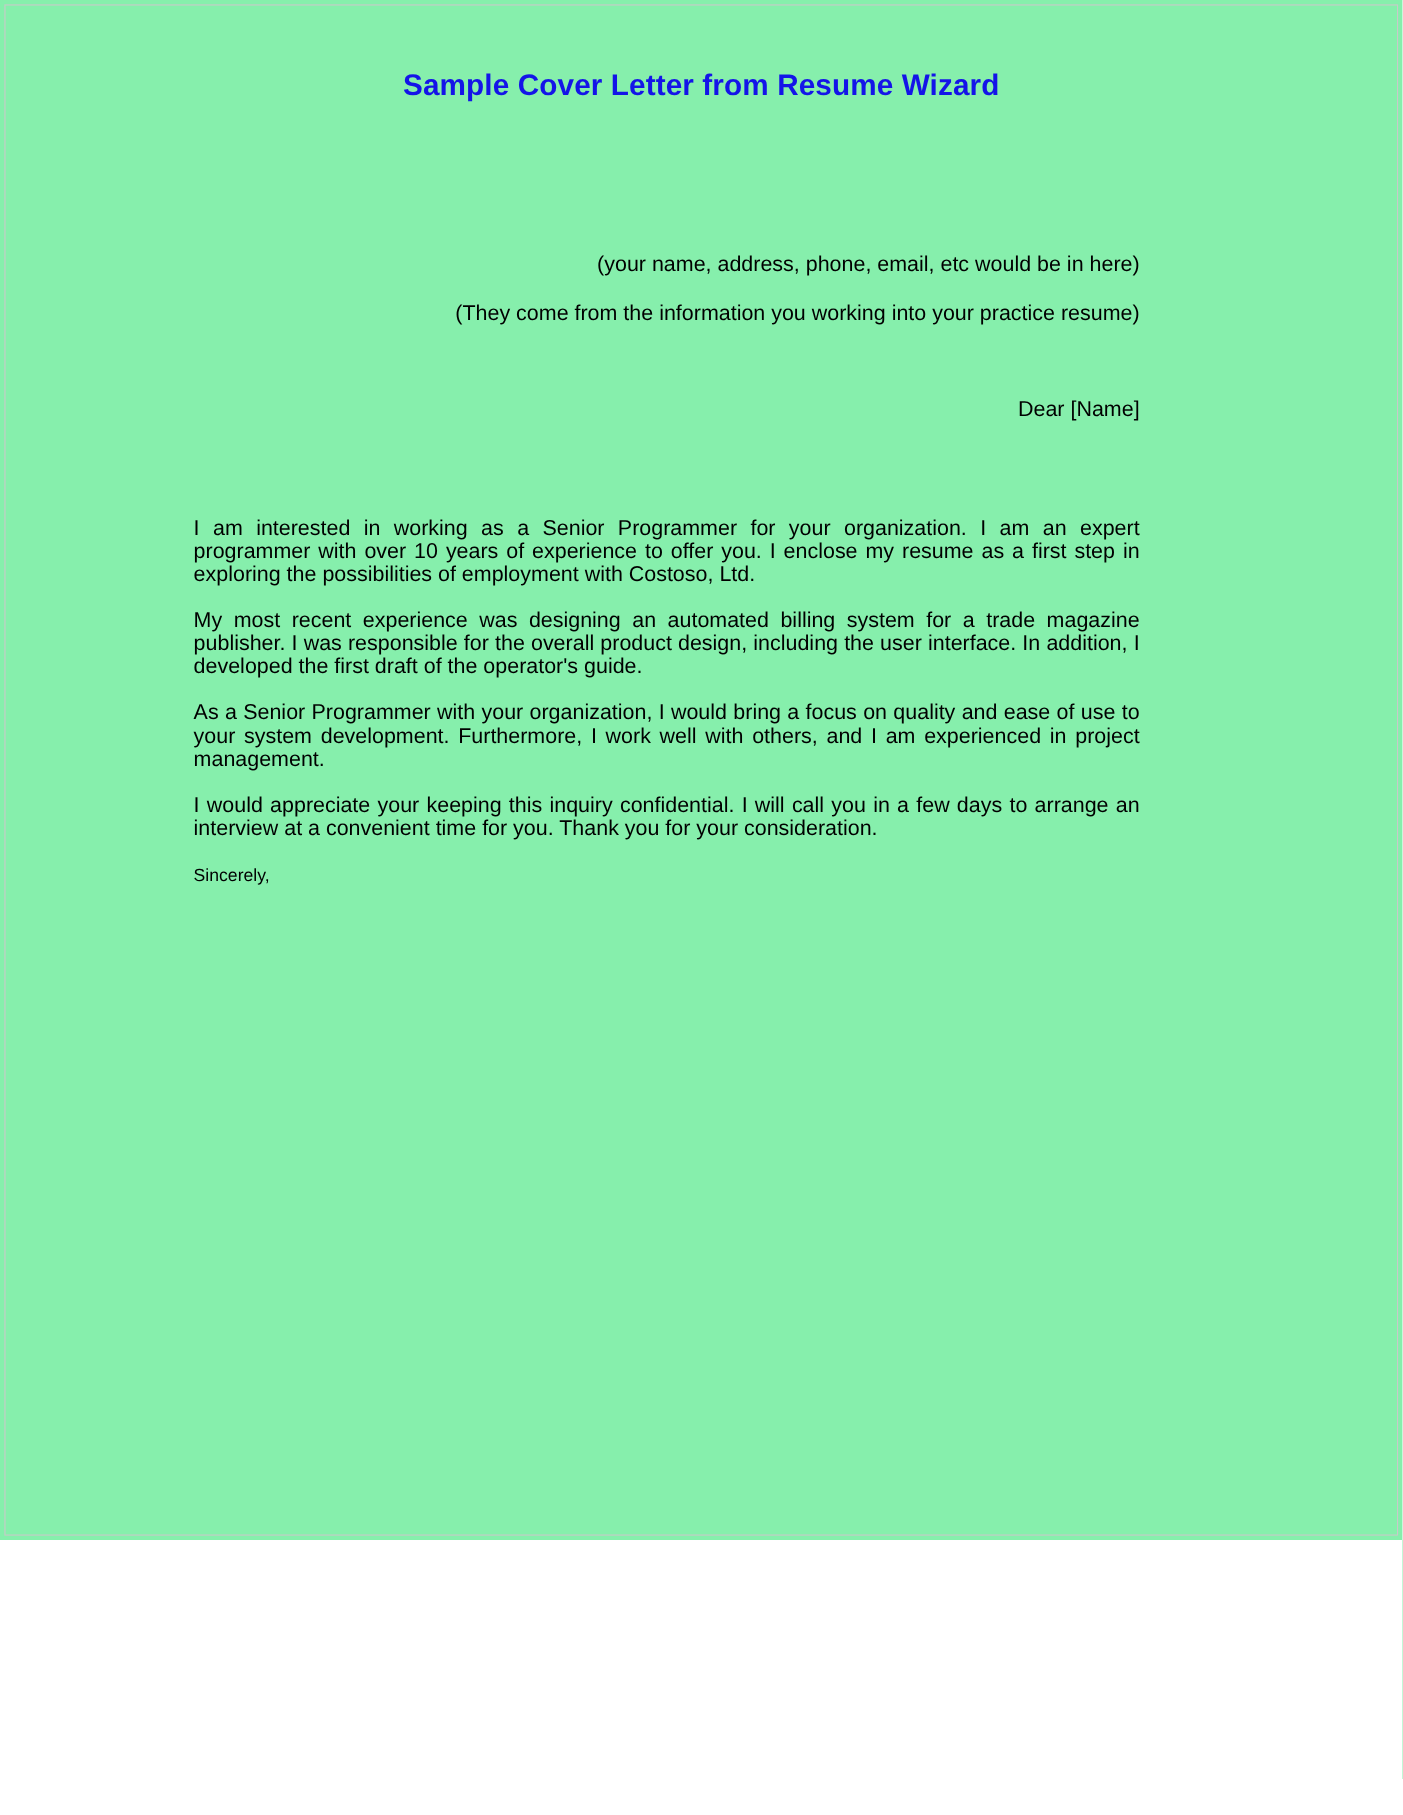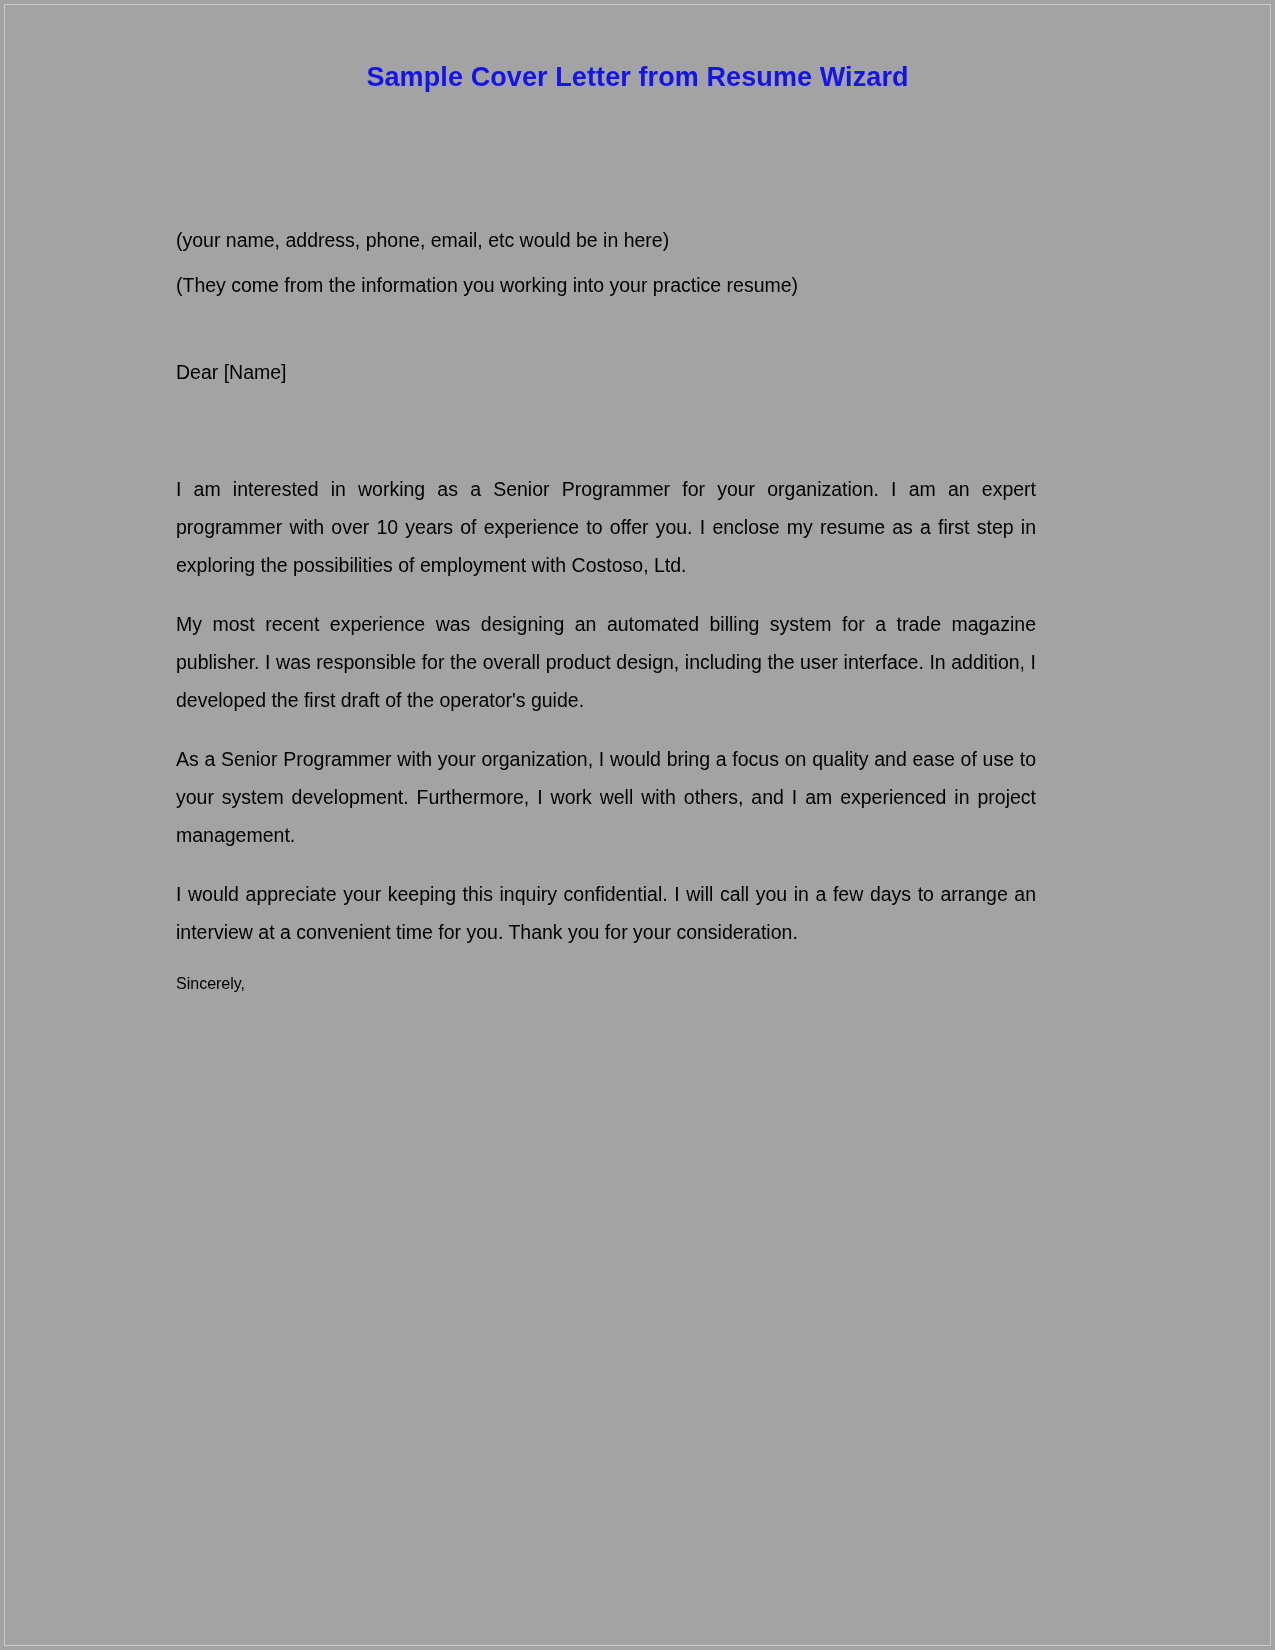--- a/index.html
+++ b/index.html
@@ -3,22 +3,22 @@
 <meta charset="utf-8">
 <style>
   html, body {
     margin: 0;
     padding: 0;
     background: #ffffff;
   }
   .page {
     position: relative;
     width: 1275px;
-    height: 1650px;
-    background: #a3a3a3;
+    height: 1400px;
+    background: #86efac;
     box-sizing: border-box;
     overflow: hidden;
     font-family: "Liberation Sans", sans-serif;
     color: #000000;
   }
   
   .page-frame {
     position: absolute;
     left: 4px;
     top: 4px;
@@ -44,27 +44,27 @@
     position: absolute;
     left: 176px;
     top: 228px;
     width: 860px;
   }
 
   .line {
     font-size: 19.5px;
     line-height: 24px;
     margin: 0;
-    text-align: left;
+    text-align: right;
     white-space: nowrap;
   }
 
   .para {
     font-size: 19.5px;
-    line-height: 38px;
+    line-height: 21px;
     margin: 0;
     text-align: justify;
     text-justify: inter-word;
   }
 
   .gap-sm { height: 21px; }
   .gap-md { height: 42px; }
   .gap-lg { height: 62px; }
   .gap-xl { height: 86px; }
 

